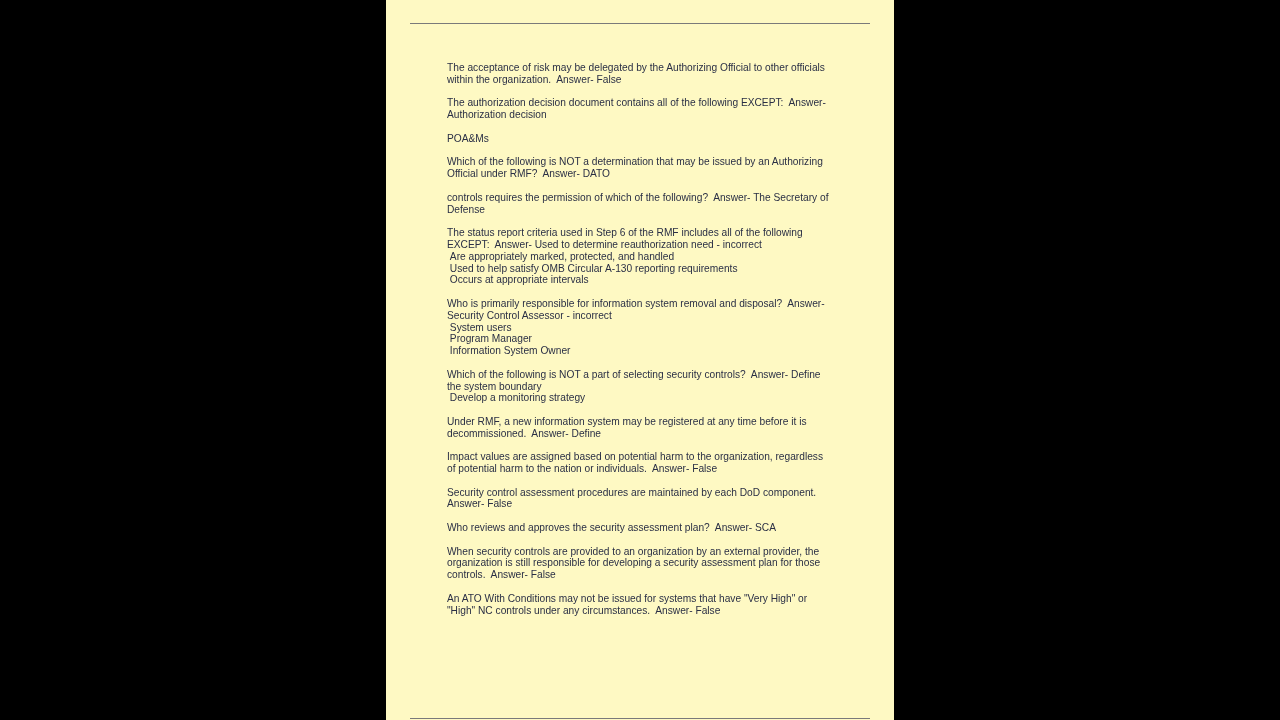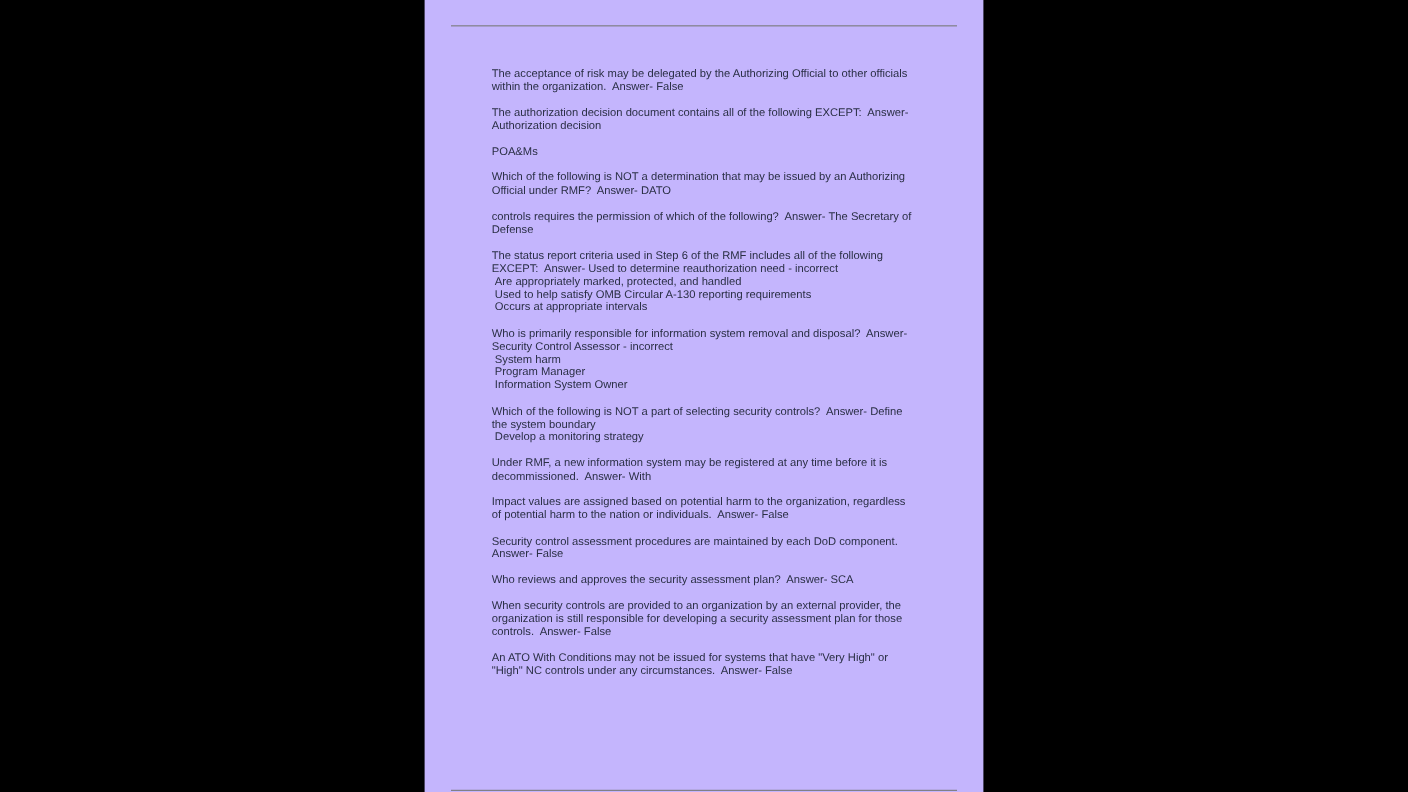--- a/index.html
+++ b/index.html
@@ -1,19 +1,19 @@
 <!DOCTYPE html>
 <html><head>
 <meta charset="utf-8">
 <style>
   html, body { margin:0; padding:0; }
   body { width:1280px; height:720px; background:#000; position:relative; overflow:hidden; }
   .page {
     position:absolute; left:386px; top:0; width:508px; height:720px;
-    background:#c4b5fd;
+    background:#fef9c3;
   }
   .rule {
     position:absolute; left:24px; width:460px; height:1px; background:#7a7a7a;
   }
   .rule.top { top:23px; }
   .rule.bottom { top:718px; }
   .content {
     position:absolute; left:61px; top:62px; width:400px;
     font-family: "Liberation Sans", sans-serif;
     font-size:10.2px; line-height:11.8px; color:#2a2f45;
@@ -26,23 +26,23 @@
 
 <div class="page">
   <div class="rule top"></div>
   <div class="content" id="content">
       <div class="block"><span class="line">The acceptance of risk may be delegated by the Authorizing Official to other officials</span><span class="line">within the organization.  Answer- False</span></div>
       <div class="block"><span class="line">The authorization decision document contains all of the following EXCEPT:  Answer-</span><span class="line">Authorization decision</span></div>
       <div class="block"><span class="line">POA&amp;Ms</span></div>
       <div class="block"><span class="line">Which of the following is NOT a determination that may be issued by an Authorizing</span><span class="line">Official under RMF?  Answer- DATO</span></div>
       <div class="block"><span class="line">controls requires the permission of which of the following?  Answer- The Secretary of</span><span class="line">Defense</span></div>
       <div class="block"><span class="line">The status report criteria used in Step 6 of the RMF includes all of the following</span><span class="line">EXCEPT:  Answer- Used to determine reauthorization need - incorrect</span><span class="line"> Are appropriately marked, protected, and handled</span><span class="line"> Used to help satisfy OMB Circular A-130 reporting requirements</span><span class="line"> Occurs at appropriate intervals</span></div>
-      <div class="block"><span class="line">Who is primarily responsible for information system removal and disposal?  Answer-</span><span class="line">Security Control Assessor - incorrect</span><span class="line"> System harm</span><span class="line"> Program Manager</span><span class="line"> Information System Owner</span></div>
+      <div class="block"><span class="line">Who is primarily responsible for information system removal and disposal?  Answer-</span><span class="line">Security Control Assessor - incorrect</span><span class="line"> System users</span><span class="line"> Program Manager</span><span class="line"> Information System Owner</span></div>
       <div class="block"><span class="line">Which of the following is NOT a part of selecting security controls?  Answer- Define</span><span class="line">the system boundary</span><span class="line"> Develop a monitoring strategy</span></div>
-      <div class="block"><span class="line">Under RMF, a new information system may be registered at any time before it is</span><span class="line">decommissioned.  Answer- With</span></div>
+      <div class="block"><span class="line">Under RMF, a new information system may be registered at any time before it is</span><span class="line">decommissioned.  Answer- Define</span></div>
       <div class="block"><span class="line">Impact values are assigned based on potential harm to the organization, regardless</span><span class="line">of potential harm to the nation or individuals.  Answer- False</span></div>
       <div class="block"><span class="line">Security control assessment procedures are maintained by each DoD component.</span><span class="line">Answer- False</span></div>
       <div class="block"><span class="line">Who reviews and approves the security assessment plan?  Answer- SCA</span></div>
       <div class="block"><span class="line">When security controls are provided to an organization by an external provider, the</span><span class="line">organization is still responsible for developing a security assessment plan for those</span><span class="line">controls.  Answer- False</span></div>
       <div class="block"><span class="line">An ATO With Conditions may not be issued for systems that have "Very High" or</span><span class="line">"High" NC controls under any circumstances.  Answer- False</span></div>
     </div>
   <div class="rule bottom"></div>
 </div>
 
 </body></html>

